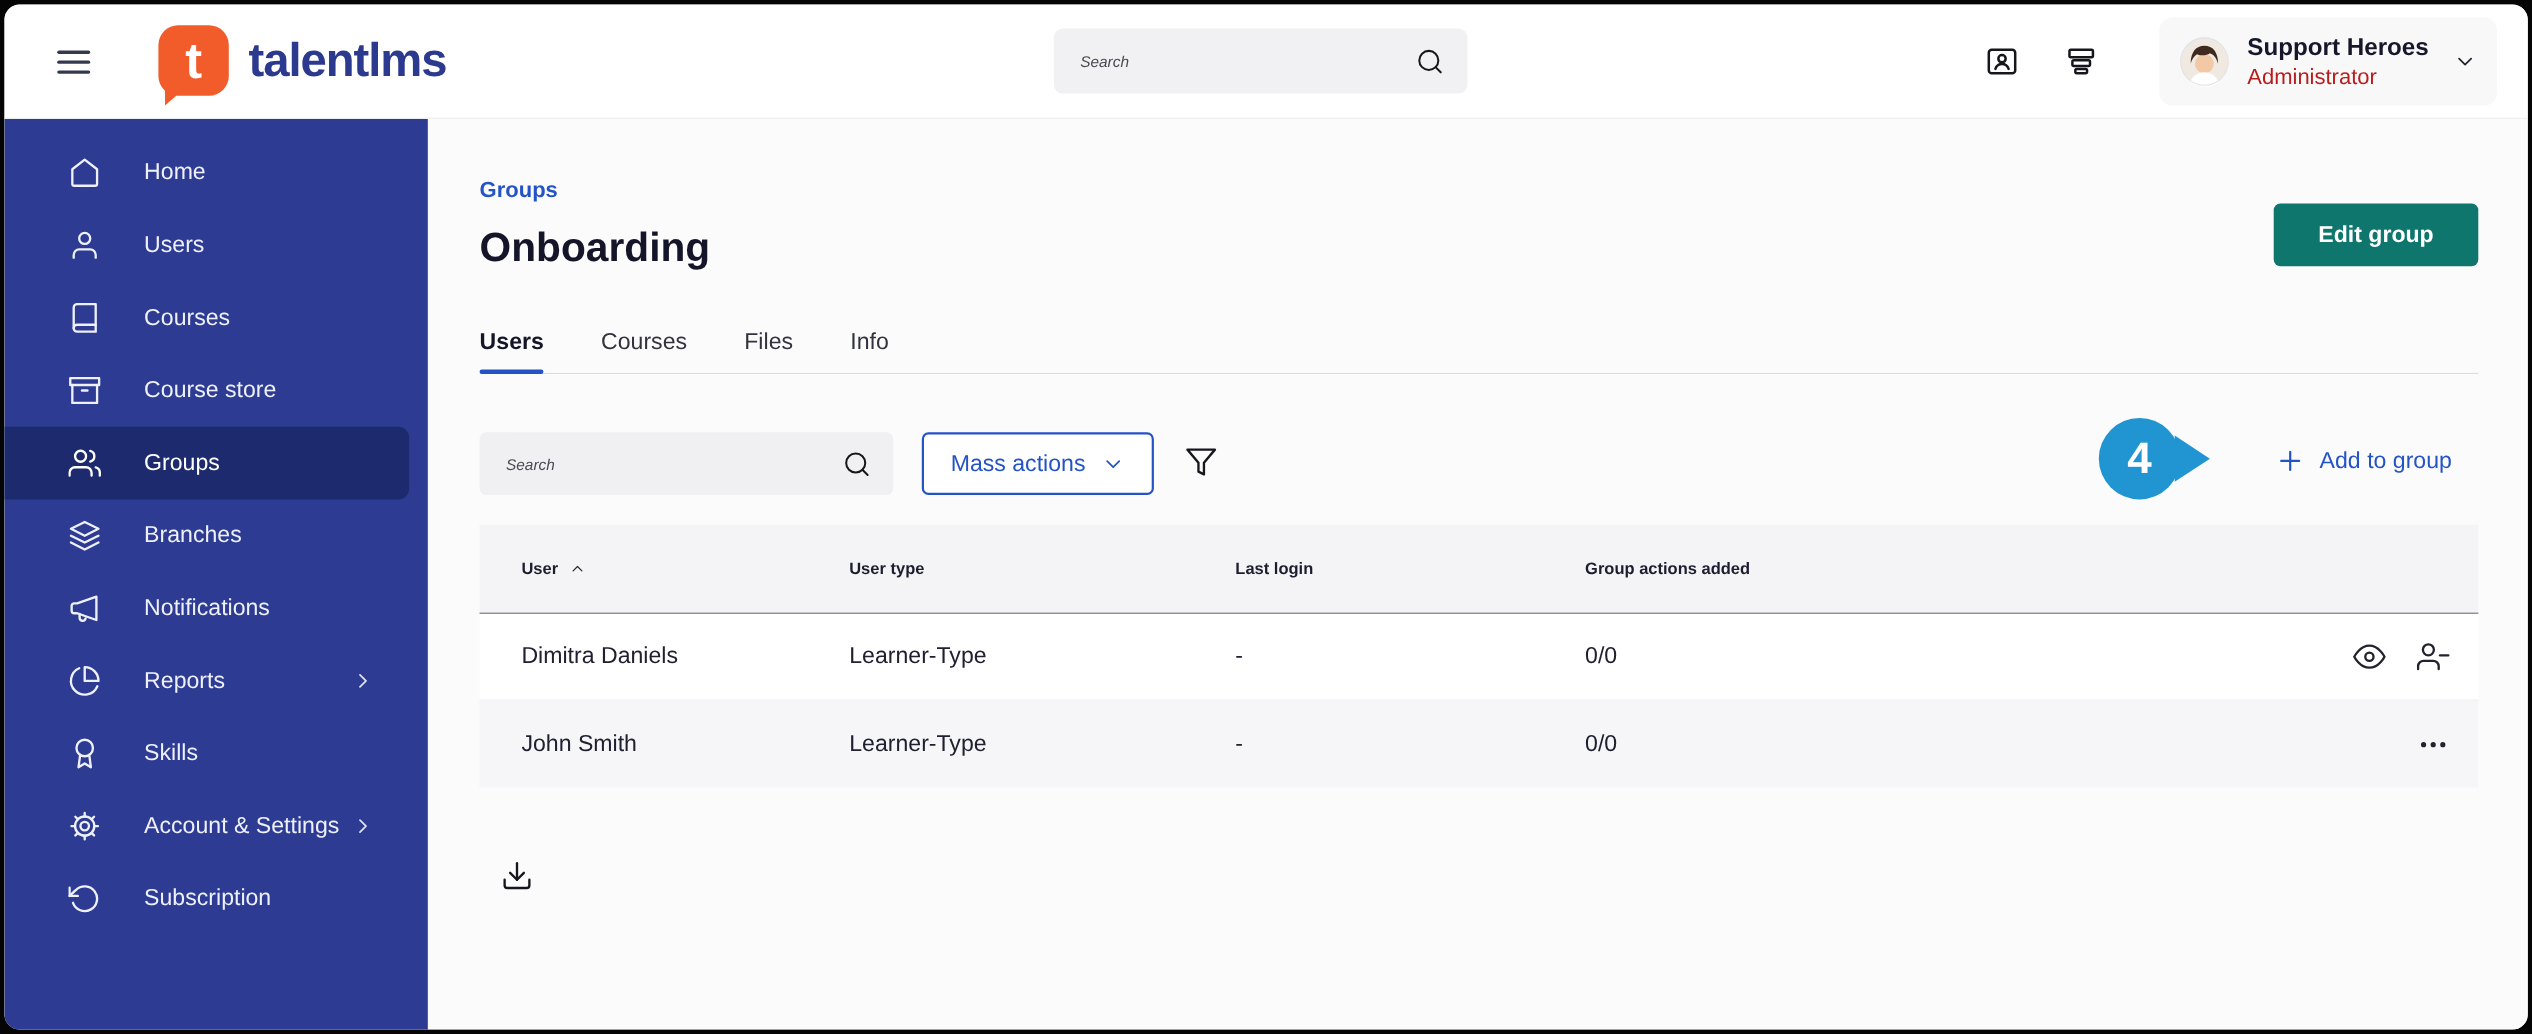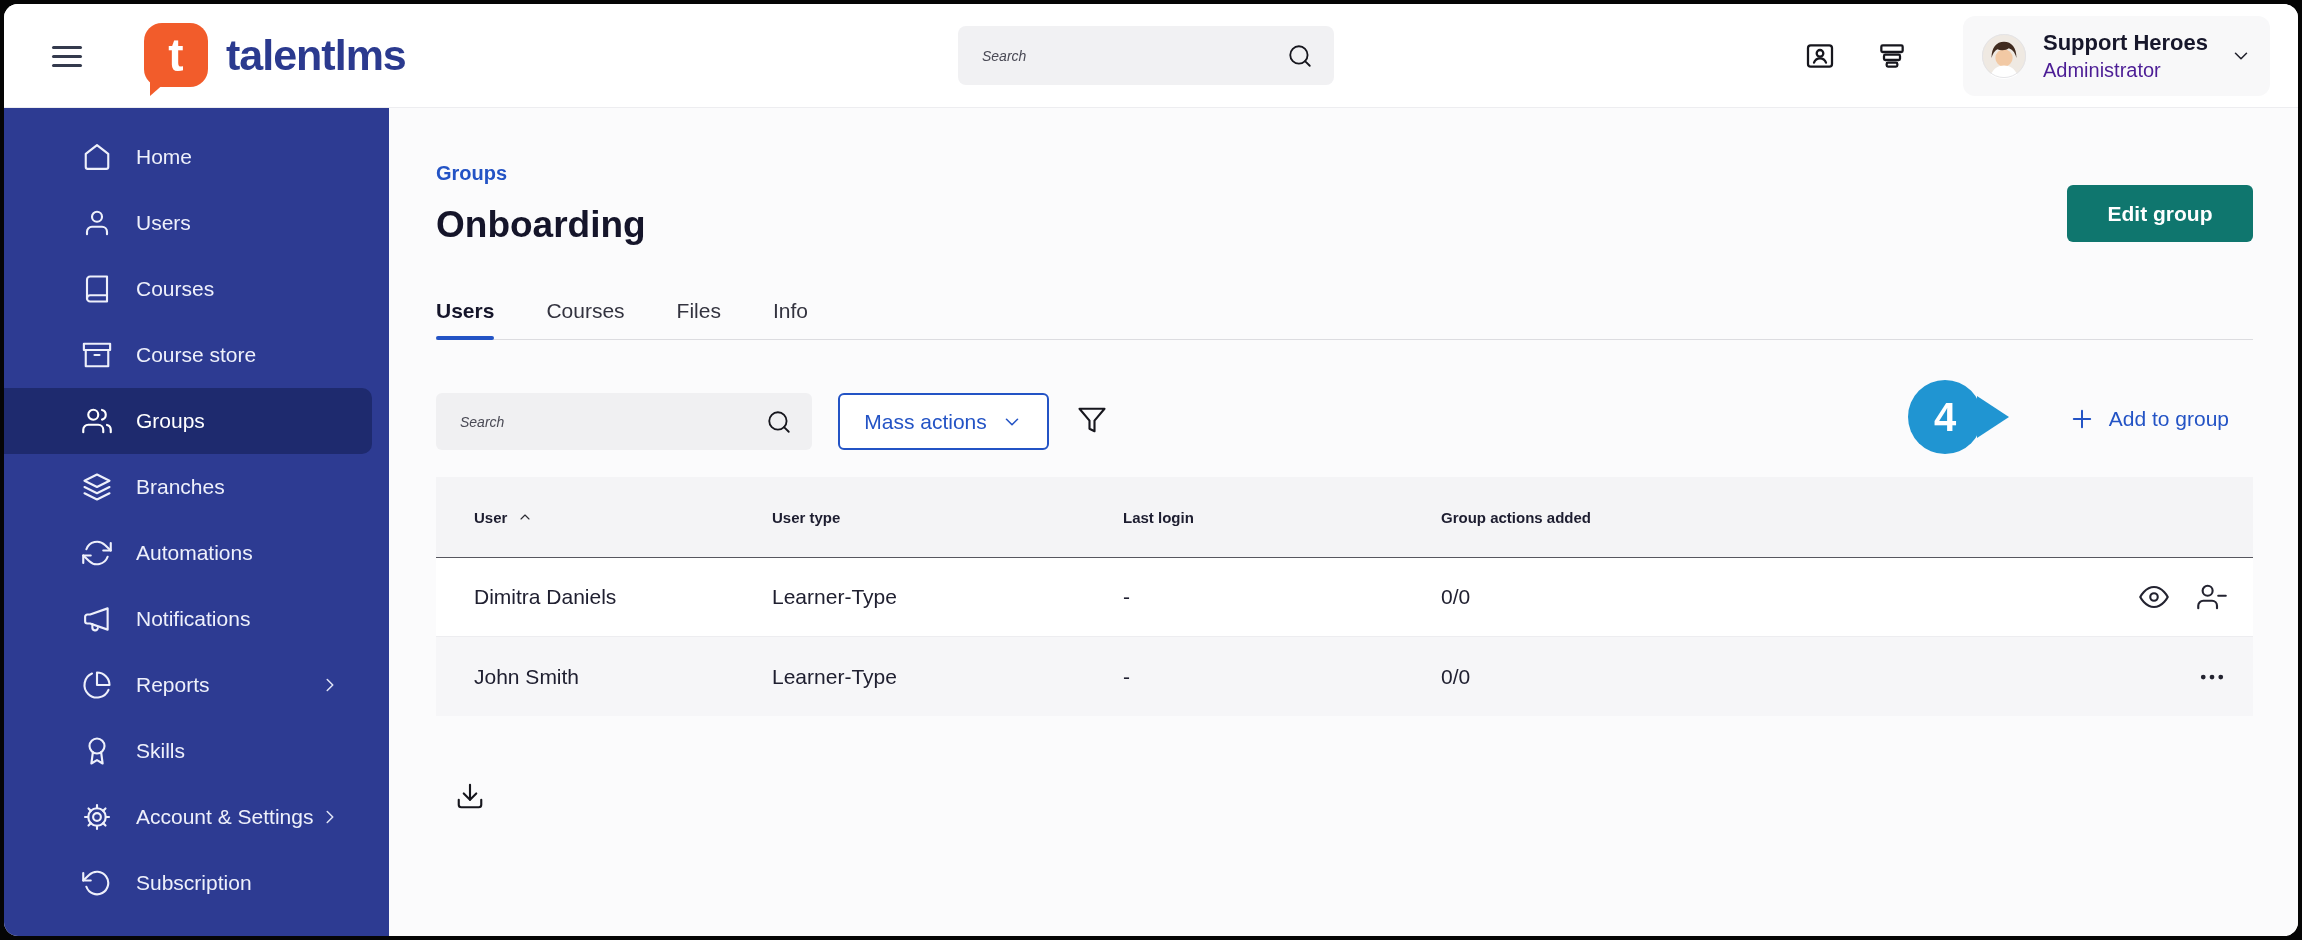--- a/index.html
+++ b/index.html
@@ -30,27 +30,27 @@
   .topbar-search svg { margin-right:21px; color:#16161d; }
   input.search-field { flex:1; min-width:0; border:none; background:transparent; outline:none;
                        font-size:14px; padding:0 24px; color:#20202b; font-family:inherit; }
   input.search-field::placeholder { font-style:italic; color:#4a4a55; }
   .topbar-actions { position:absolute; left:1800px; top:0; height:104px; display:flex; align-items:center; gap:40px; }
   .topbar-actions button { color:#16161d; }
   .user-menu { position:absolute; right:28px; top:12px; height:80px; display:flex; align-items:center;
                gap:16px; padding:0 18px; background:#f8f8f9; border-radius:12px; cursor:pointer; }
   .avatar { width:46px; height:46px; border-radius:50%; overflow:hidden; flex:0 0 auto; }
   .user-name { font-size:22px; font-weight:700; color:#17172b; }
-  .user-role { font-size:20px; color:#4c1d95; margin-top:3px; }
+  .user-role { font-size:20px; color:#b91c1c; margin-top:3px; }
   .user-menu .chev { color:#23232e; margin-left:6px; }
 
   
   .sidebar { position:absolute; top:104px; left:0; bottom:0; width:385px; background:#2d3b92; padding-top:16px; }
-  .side-item { position:relative; height:66px; display:flex; align-items:center; gap:24px;
-               padding-left:78px; color:#eef0fb; font-size:21px; cursor:pointer; }
+  .side-item { position:relative; height:66px; display:flex; align-items:center; gap:39px;
+               padding-left:58px; color:#eef0fb; font-size:21px; cursor:pointer; }
   .side-item .sicon { width:30px; height:30px; flex:0 0 auto; }
   .side-item.active { background:#1e2a6e; width:368px; border-radius:0 10px 10px 0; color:#fff; }
   .side-chevron { position:absolute; right:48px; color:#dfe3f5; }
 
   
   .main { position:absolute; left:385px; top:104px; right:0; bottom:0; background:#fbfbfc; }
   .breadcrumb { position:absolute; left:47px; top:54px; font-size:20px; font-weight:600;
                 color:#2353c5; text-decoration:none; cursor:pointer; }
   .title { position:absolute; left:47px; top:96px; font-size:37px; font-weight:700; color:#15152a; }
   .edit-btn { position:absolute; right:45px; top:77px; width:186px; height:57px; background:#0f766e;
@@ -202,28 +202,20 @@
 
     <div class="side-item">
       <svg class="icn sicon" viewBox="0 0 24 24">
         <polygon points="12 2 2 7 12 12 22 7 12 2"></polygon>
             <polyline points="2 12 12 17 22 12"></polyline>
         <polyline points="2 17 12 22 22 17"></polyline>
       </svg>
       <span>Branches</span>
     </div>
 
-    <div class="side-item">
-      <svg class="icn sicon" viewBox="0 0 24 24">
-        <polyline points="23 4 23 10 17 10"></polyline>
-            <polyline points="1 20 1 14 7 14"></polyline>
-        <path d="M3.51 9a9 9 0 0 1 14.85-3.36L23 10M1 14l4.64 4.36A9 9 0 0 0 20.49 15"></path>
-      </svg>
-      <span>Automations</span>
-    </div>
 
     <div class="side-item">
       <svg class="icn sicon" viewBox="0 0 24 24">
         <path d="M20.5 3.5v17L6.5 15.6H4.3a1.8 1.8 0 0 1-1.8-1.8v-3.6a1.8 1.8 0 0 1 1.8-1.8h2.2z"></path>
         <path d="M8.3 16v2.8a2.2 2.2 0 0 0 4.36.5"></path>
       </svg>
       <span>Notifications</span>
     </div>
 
     <div class="side-item">

